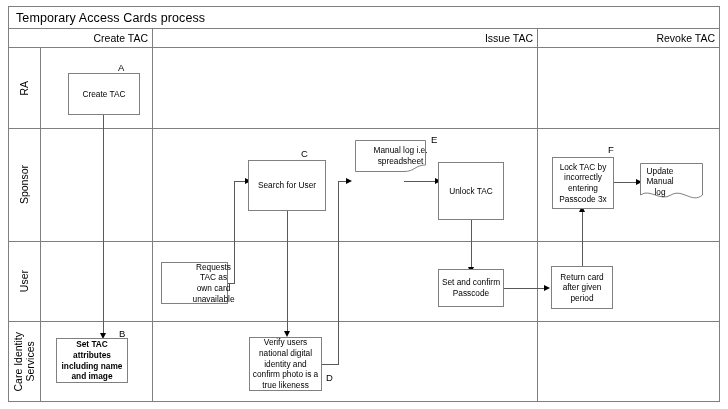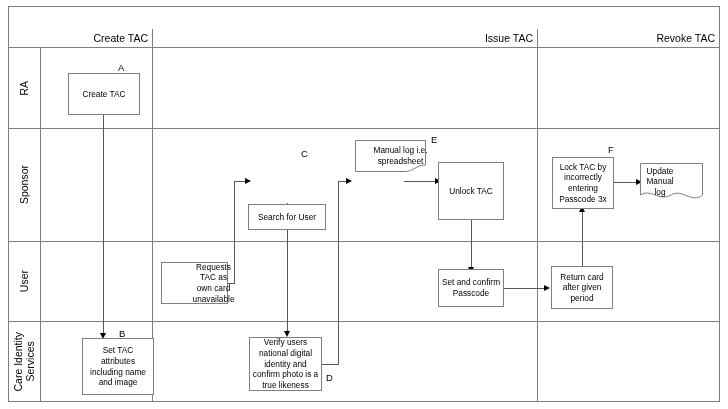--- a/index.html
+++ b/index.html
@@ -122,20 +122,23 @@
   .arrow-d{border-left:3.5px solid transparent;border-right:3.5px solid transparent;border-top:6px solid #000;}
   .arrow-u{border-left:3.5px solid transparent;border-right:3.5px solid transparent;border-bottom:6px solid #000;}
 </style>
 </head>
 <body>
 
 <div id="canvas">
 
   <div class="frame"></div>
 
+  <div class="title-bar">
+    <div class="title-text">Temporary Access Cards process</div>
+  </div>
 
   <div class="phase-row">
     <div class="phase-cell" style="left:31px;width:113px;border-right:1px solid #7f7f7f;">
       <span>Create TAC</span>
     </div>
     <div class="phase-cell" style="left:145px;width:384px;border-right:1px solid #7f7f7f;">
       <span>Issue TAC</span>
     </div>
     <div class="phase-cell" style="left:530px;width:180px;">
       <span>Revoke TAC</span>
@@ -195,21 +198,21 @@
 
   <div class="conn conn-h" style="left:614px;top:182px;width:25px;"></div>
   <div class="arrow arrow-r" style="left:636px;top:178.5px;"></div>
 
   <div class="conn conn-h" style="left:392px;top:171px;width:2px;"></div>
 
   <div class="node-label" style="left:118px;top:62px;">A</div>
   <div class="node" style="left:68px;top:73px;width:72px;height:42px;">Create TAC</div>
 
   <div class="node-label" style="left:301px;top:148px;">C</div>
-  <div class="node" style="left:248px;top:160px;width:78px;height:26px;margin-top:44px;">Search for User</div>
+  <div class="node" style="left:248px;top:160px;width:78px;height:51px;">Search for User</div>
 
   <div class="node-label" style="left:431px;top:134px;">E</div>
 
   <div class="doc" style="left:355px;top:140px;width:91px;height:32px;">
     <svg width="71" height="32" viewBox="0 0 71 32">
       <path d="M0.5,0.5 L70.5,0.5 L70.5,25 C60,25 60,31.5 49,31.5 L0.5,31.5 Z" fill="#ffffff" stroke="#808080" stroke-width="1"></path>
     </svg>
     <div class="doc-text" style="height:28px;">Manual log i.e. spreadsheet</div>
   </div>
 
@@ -225,18 +228,18 @@
     <div class="doc-text" style="height:32px;align-items:center;">Update Manual log</div>
   </div>
 
   <div class="node" style="left:161px;top:262px;width:67px;height:42px;padding-left:40px;">Requests TAC as own card unavailable</div>
 
   <div class="node" style="left:438px;top:269px;width:66px;height:38px;">Set and confirm Passcode</div>
 
   <div class="node" style="left:551px;top:266px;width:62px;height:43px;">Return card after given period</div>
 
   <div class="node-label" style="left:119px;top:328px;">B</div>
-  <div class="node" style="left:82px;top:338px;width:72px;height:57px;">Set TAC attributes including name and image</div>
+  <div class="node" style="left:56px;top:338px;width:72px;height:45px;font-weight:bold;">Set TAC attributes including name and image</div>
 
   <div class="node-label" style="left:326px;top:372px;">D</div>
   <div class="node" style="left:249px;top:337px;width:73px;height:54px;">Verify users national digital identity and confirm photo is a true likeness</div>
 
 </div>
 
 </body></html>

